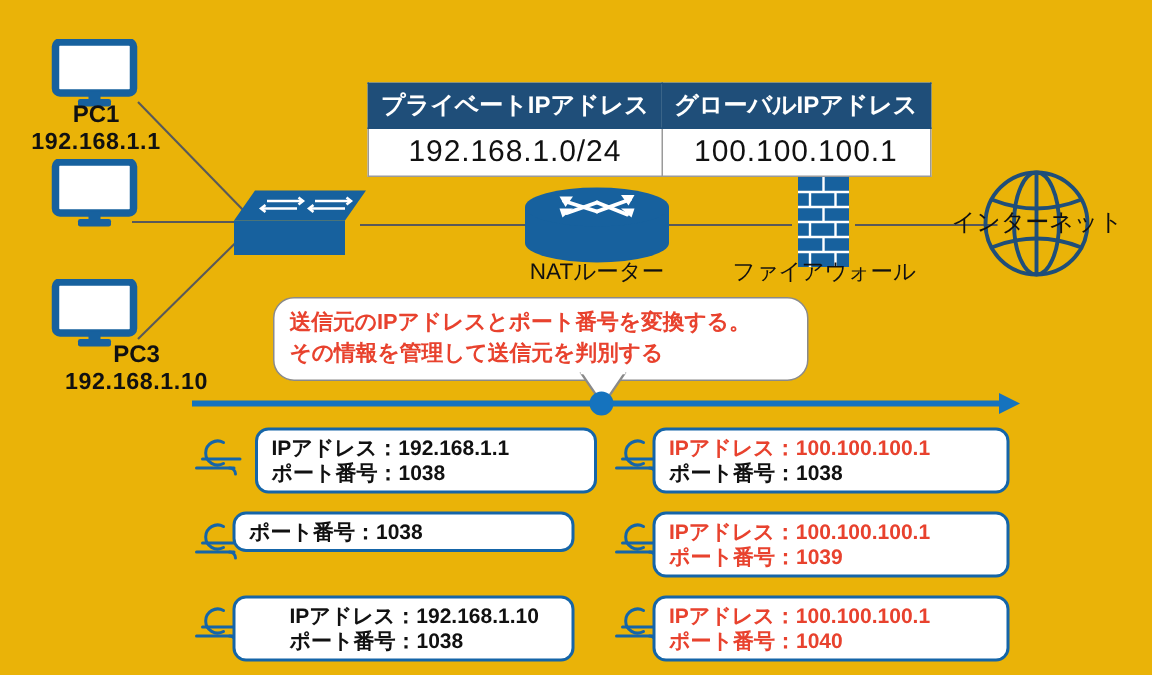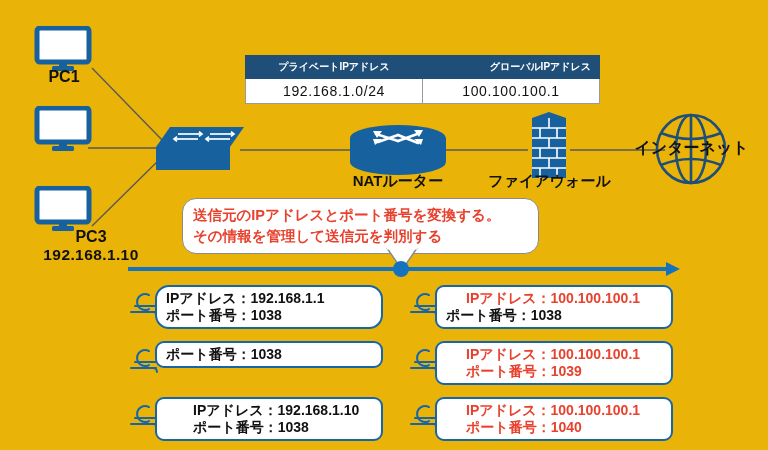--- a/index.html
+++ b/index.html
@@ -28,44 +28,44 @@
     line-height: 1.12;
     white-space: nowrap;
   }
   .pc-name { font-size: 16px; font-weight: bold; letter-spacing: 0px; }
   .pc-ip   { font-size: 15.5px; font-weight: bold; letter-spacing: 0.4px; }
 
   .node-caption {
     position: absolute;
     text-align: center;
     font-size: 15px;
-    font-weight: bold;
+    font-weight: normal;
     color: #111111;
     white-space: nowrap;
   }
 
   
   .ip-table {
     position: absolute;
     border-collapse: collapse;
     background: #ffffff;
   }
   .ip-table th {
     background: #1f4e79;
     color: #ffffff;
-    font-size: 10px;
+    font-size: 16px;
     font-weight: bold;
     padding: 4px 8px;
     border: 1px solid #1f4e79;
     text-align: center;
     white-space: nowrap;
   }
   .ip-table td {
     color: #111111;
-    font-size: 14px;
+    font-size: 20px;
     padding: 4px 8px;
     border: 1px solid #9a9a9a;
     text-align: center;
     white-space: nowrap;
     letter-spacing: 0.6px;
     font-weight: normal;
   }
 
   
   .callout {
@@ -93,21 +93,21 @@
     padding: 3px 8px 3px 9px;
     line-height: 1.22;
     white-space: nowrap;
   }
   .pkt .line {
     font-size: 14px;
     font-weight: bold;
     color: #111111;
     letter-spacing: 0px;
   }
-  .pkt .line.red { color: #e8422e; margin-left: 20px; }
+  .pkt .line.red { color: #e8422e; }
 
   svg.layer {
     position: absolute;
     left: 0; top: 0;
     width: 768px; height: 450px;
     pointer-events: none;
   }
 </style>
 </head>
 <body>
@@ -129,20 +129,21 @@
     <line x1="570" y1="150" x2="665" y2="150" stroke="#595959" stroke-width="1.4"></line>
   </svg>
 
   <svg class="abs" style="left:34px; top:26px;" width="58" height="46" viewBox="0 0 58 46">
     <rect x="3" y="2" width="52" height="34" rx="3" ry="3" fill="#ffffff" stroke="#17619e" stroke-width="5"></rect>
     <rect x="25" y="35" width="8" height="6" fill="#17619e"></rect>
     <rect x="18" y="40" width="22" height="5" rx="1.5" fill="#17619e"></rect>
   </svg>
   <div class="dev-label" style="left:0px; top:68px; width:128px;">
     <div class="pc-name">PC1</div>
+    <div class="pc-ip">192.168.1.1</div>
   </div>
 
   <svg class="abs" style="left:34px; top:106px;" width="58" height="46" viewBox="0 0 58 46">
     <rect x="3" y="2" width="52" height="34" rx="3" ry="3" fill="#ffffff" stroke="#17619e" stroke-width="5"></rect>
     <rect x="25" y="35" width="8" height="6" fill="#17619e"></rect>
     <rect x="18" y="40" width="22" height="5" rx="1.5" fill="#17619e"></rect>
   </svg>
 
   <svg class="abs" style="left:34px; top:186px;" width="58" height="46" viewBox="0 0 58 46">
     <rect x="3" y="2" width="52" height="34" rx="3" ry="3" fill="#ffffff" stroke="#17619e" stroke-width="5"></rect>
@@ -256,21 +257,21 @@
   </svg>
 
   <svg class="abs" style="left:129px; top:291px;" width="34" height="30" viewBox="0 0 34 30">
     <g fill="none" stroke="#1565a8" stroke-width="2" stroke-linecap="round">
       <path d="M20,4 A8,8 0 1 0 20,18"></path>
       <line x1="6" y1="15" x2="31" y2="15"></line>
       <line x1="2" y1="21" x2="27" y2="21"></line>
       <path d="M24,21 A4,4 0 0 1 28,25"></path>
     </g>
   </svg>
-  <div class="pkt" style="left:155px; top:285px; width:228px;border-radius:14px;">
+  <div class="pkt" style="left:170px; top:285px; width:228px;">
     <div class="line">IPアドレス：192.168.1.1</div>
     <div class="line">ポート番号：1038</div>
   </div>
 
   <svg class="abs" style="left:129px; top:347px;" width="34" height="30" viewBox="0 0 34 30">
     <g fill="none" stroke="#1565a8" stroke-width="2" stroke-linecap="round">
       <path d="M20,4 A8,8 0 1 0 20,18"></path>
       <line x1="6" y1="15" x2="31" y2="15"></line>
       <line x1="2" y1="21" x2="27" y2="21"></line>
       <path d="M24,21 A4,4 0 0 1 28,25"></path>

